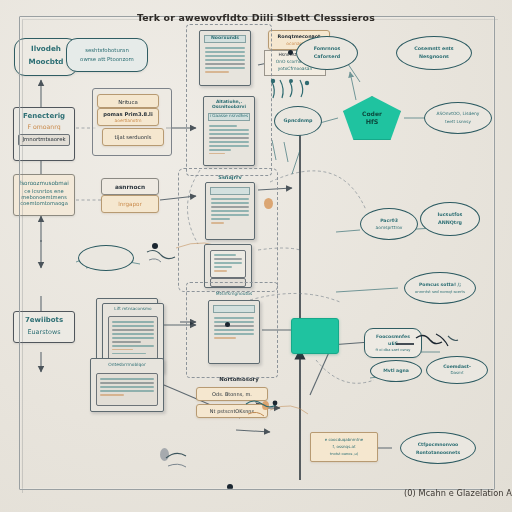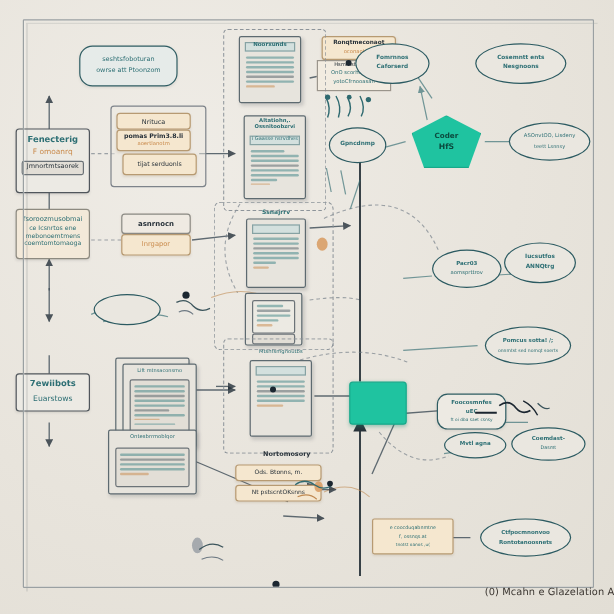--- a/index.html
+++ b/index.html
@@ -188,20 +188,24 @@
     <path class="w" d="M258,408 L280,408" marker-end="url(#ah)"></path>
     <path class="w" d="M236,430 L270,432" marker-end="url(#ah)"></path>
     <path class="w" d="M152,380 Q200,400 240,418"></path>
     <path class="w2" d="M86,268 Q120,258 140,264"></path>
     <path class="w2" d="M292,52 L268,56" marker-end="url(#aht)"></path>
     <path class="w2" d="M300,150 L292,174"></path>
     <path class="w2" d="M284,142 L288,162"></path>
     <path class="w2" d="M272,140 L276,160"></path>
   </svg>
 
+  <div class="node rrect" style="left:14px;top:38px;width:64px;height:38px;">
+    <div class="t bold t-teal" style="top:6px;font-size:7.2px;">Ilvodeh</div>
+    <div class="t bold t-teal" style="top:19px;font-size:7.2px;">Moocbtd</div>
+  </div>
   <div class="node rrect" style="left:66px;top:38px;width:82px;height:34px;background:#e6ebe9;">
     <div class="t t-teal" style="top:8px;font-size:5.4px;">seshtsfoboturan</div>
     <div class="t t-teal" style="top:17px;font-size:5.4px;">owrse att Ptoonzom</div>
   </div>
 
   <div class="node boxy" style="left:13px;top:107px;width:62px;height:54px;">
     <div class="t bold t-teal" style="top:5px;font-size:7px;">Fenecterig</div>
     <div class="t t-orange" style="top:16px;font-size:6.2px;">F omoanrq</div>
     <div class="inset" style="left:4px;right:4px;top:26px;height:10px;"></div>
     <div class="t t-dark" style="top:28px;font-size:5.4px;">Jmnortmtsaorek</div>
@@ -451,15 +455,16 @@
     <path d="M44,4 q8,4 12,12" fill="none" stroke="#1b2630" stroke-width="1.2"></path>
     <path d="M56,6 q6,6 10,4" fill="none" stroke="#3c555c" stroke-width="1.1"></path>
   </svg>
   <svg class="scribble" style="left:146px;top:440px;width:60px;height:36px;" viewBox="0 0 60 36">
     <path d="M20,18 q10,-8 20,-2" fill="none" stroke="#3c555c" stroke-width="1.1"></path>
     <path d="M22,26 q10,-4 18,1" fill="none" stroke="#6e7a84" stroke-width=".9"></path>
   </svg>
 
   <div class="frame-shadow"></div>
   <div class="frame"></div>
+  <div class="title">Terk or awewovfldto Diili Slbett Clesssieros</div>
   <div class="caption">(0) Mcahn e Glazelation A</div>
 
 </div>
 
 </body></html>

